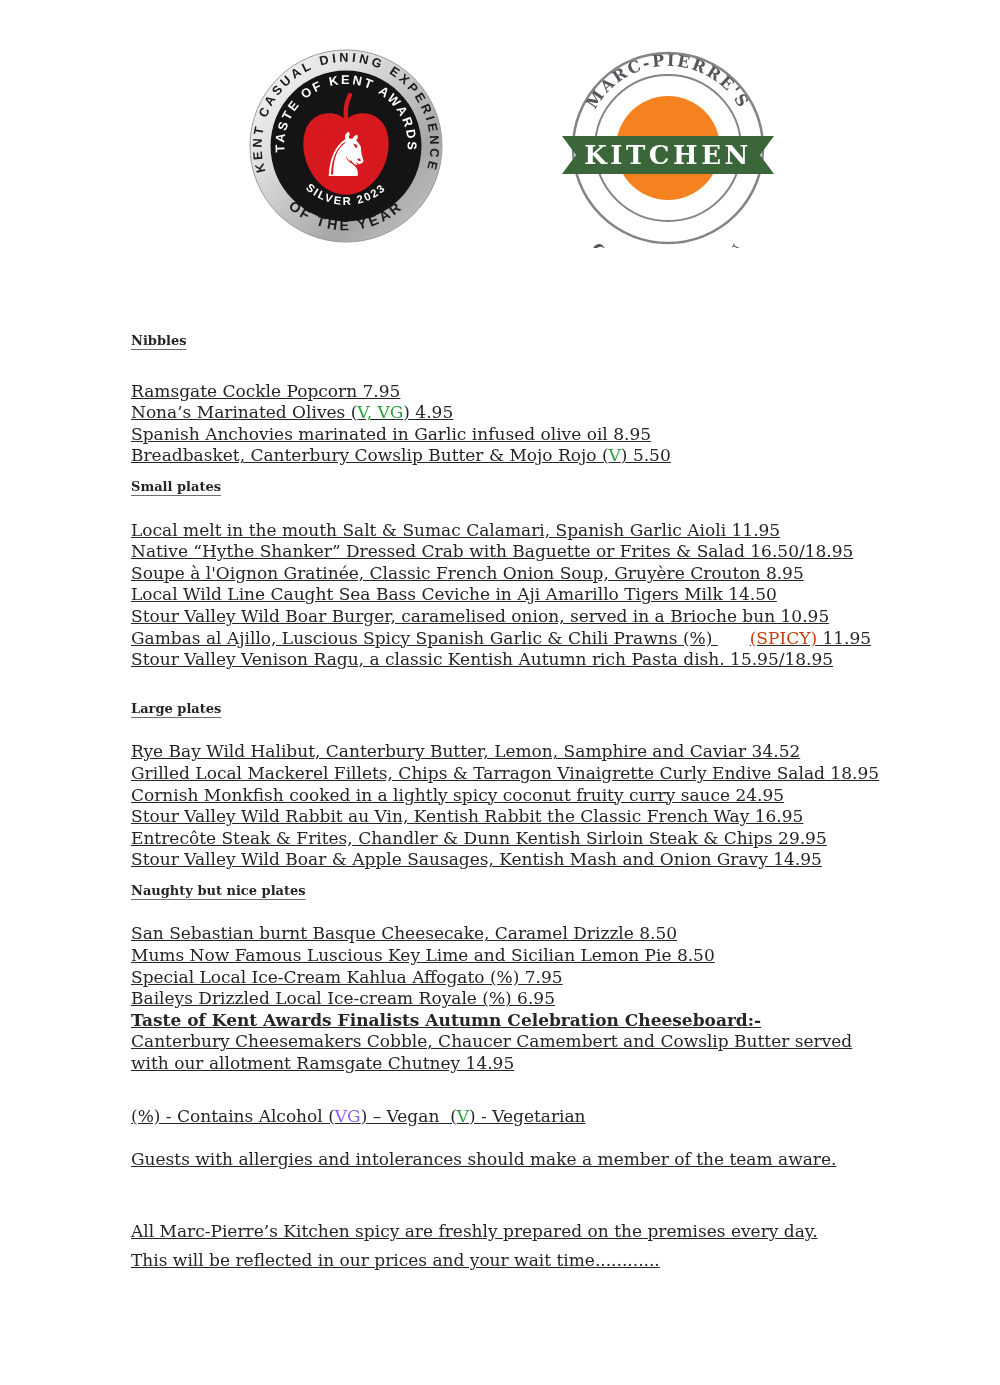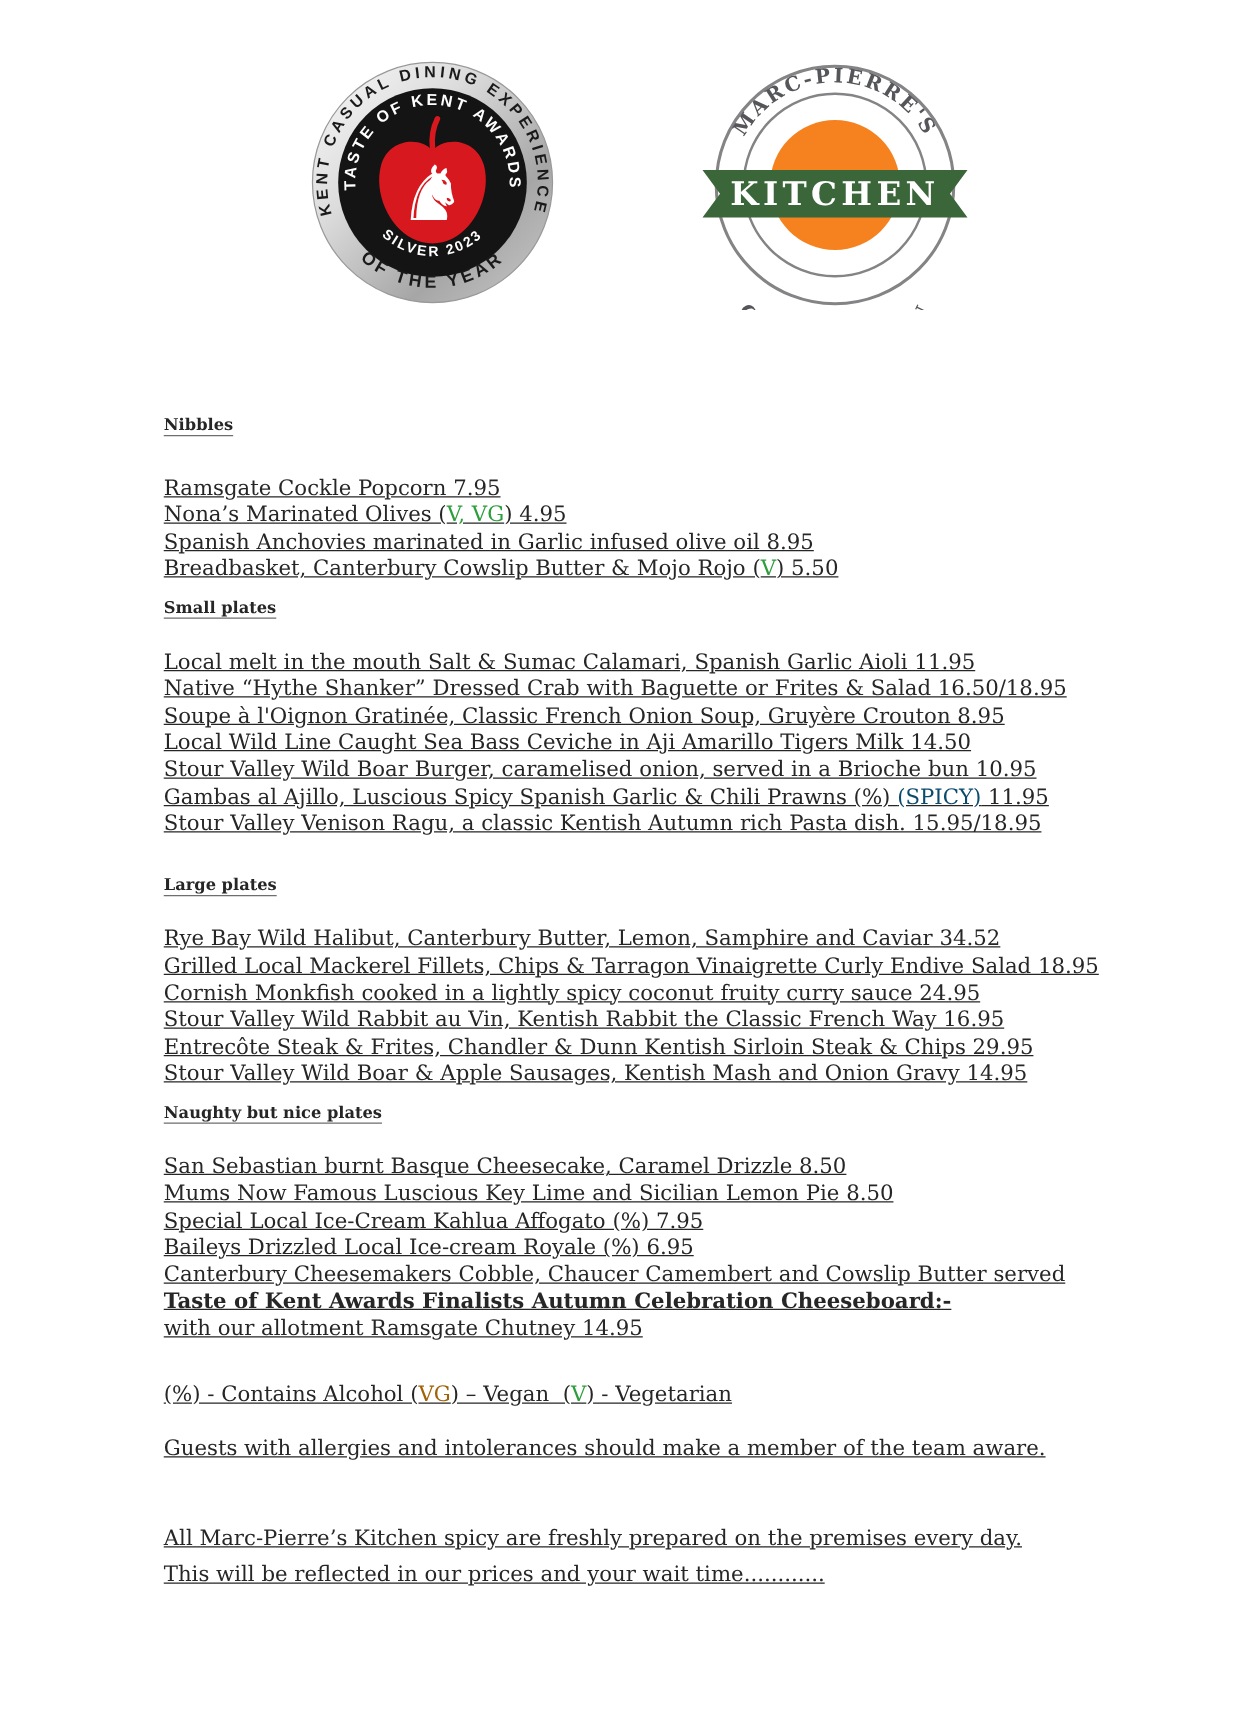--- a/index.html
+++ b/index.html
@@ -106,43 +106,43 @@
           <p class="menu-item"><span>Spanish Anchovies marinated in Garlic infused olive oil 8.95</span></p>
           <p class="menu-item"><span>Breadbasket, Canterbury Cowslip Butter &amp; Mojo Rojo (</span><span style="color: rgb(46, 158, 61);">V</span><span>) 5.50</span></p>
         </section>
         <section class="menu-section">
           <h2 class="menu-heading">Small plates</h2>
           <p class="menu-item"><span>Local melt in the mouth Salt &amp; Sumac Calamari, Spanish Garlic Aioli 11.95</span></p>
           <p class="menu-item"><span>Native “Hythe Shanker” Dressed Crab with Baguette or Frites &amp; Salad 16.50/18.95</span></p>
           <p class="menu-item"><span>Soupe à l'Oignon Gratinée, Classic French Onion Soup, Gruyère Crouton 8.95</span></p>
           <p class="menu-item"><span>Local Wild Line Caught Sea Bass Ceviche in Aji Amarillo Tigers Milk 14.50</span></p>
           <p class="menu-item"><span>Stour Valley Wild Boar Burger, caramelised onion, served in a Brioche bun 10.95</span></p>
-          <p class="menu-item"><span>Gambas al Ajillo, Luscious Spicy Spanish Garlic &amp; Chili Prawns (%) </span><span style="color: #0c4a6e;">(SPICY)</span><span> 11.95</span></p>
+          <p class="menu-item"><span>Gambas al Ajillo, Luscious Spicy Spanish Garlic &amp; Chili Prawns (%) </span><span style="color: #c2410c; margin-left: 32px;">(SPICY)</span><span> 11.95</span></p>
           <p class="menu-item"><span>Stour Valley Venison Ragu, a classic Kentish Autumn rich Pasta dish. 15.95/18.95</span></p>
         </section>
         <section class="menu-section">
           <h2 class="menu-heading">Large plates</h2>
           <p class="menu-item"><span>Rye Bay Wild Halibut, Canterbury Butter, Lemon, Samphire and Caviar 34.52</span></p>
           <p class="menu-item"><span>Grilled Local Mackerel Fillets, Chips &amp; Tarragon Vinaigrette Curly Endive Salad 18.95</span></p>
           <p class="menu-item"><span>Cornish Monkfish cooked in a lightly spicy coconut fruity curry sauce 24.95</span></p>
           <p class="menu-item"><span>Stour Valley Wild Rabbit au Vin, Kentish Rabbit the Classic French Way 16.95</span></p>
           <p class="menu-item"><span>Entrecôte Steak &amp; Frites, Chandler &amp; Dunn Kentish Sirloin Steak &amp; Chips 29.95</span></p>
           <p class="menu-item"><span>Stour Valley Wild Boar &amp; Apple Sausages, Kentish Mash and Onion Gravy 14.95</span></p>
         </section>
         <section class="menu-section">
           <h2 class="menu-heading">Naughty but nice plates</h2>
           <p class="menu-item"><span>San Sebastian burnt Basque Cheesecake, Caramel Drizzle 8.50</span></p>
           <p class="menu-item"><span>Mums Now Famous Luscious Key Lime and Sicilian Lemon Pie 8.50</span></p>
           <p class="menu-item"><span>Special Local Ice-Cream Kahlua Affogato (%) 7.95</span></p>
           <p class="menu-item"><span>Baileys Drizzled Local Ice-cream Royale (%) 6.95</span></p>
+          <p class="menu-item bold"><span>Taste of Kent Awards Finalists Autumn Celebration Cheeseboard:-</span></p>
           <p class="menu-item"><span>Canterbury Cheesemakers Cobble, Chaucer Camembert and Cowslip Butter served</span></p>
-          <p class="menu-item bold"><span>Taste of Kent Awards Finalists Autumn Celebration Cheeseboard:-</span></p>
           <p class="menu-item"><span>with our allotment Ramsgate Chutney 14.95</span></p>
         </section>
       </div>
 
-    <p class="legend"><span>(%) - Contains Alcohol (</span><span style="color: #a16207;">VG</span><span>) – Vegan  (</span><span style="color: rgb(46, 158, 61);">V</span><span>) - Vegetarian</span></p>
+    <p class="legend"><span>(%) - Contains Alcohol (</span><span style="color: #8b5cf6;">VG</span><span>) – Vegan  (</span><span style="color: rgb(46, 158, 61);">V</span><span>) - Vegetarian</span></p>
     <p class="allergy">Guests with allergies and intolerances should make a member of the team aware.</p>
     <p class="footer-1">All Marc-Pierre’s Kitchen spicy are freshly prepared on the premises every day.</p>
     <p class="footer-2">This will be reflected in our prices and your wait time............</p>
   </main>
 
 </div>
 
 </body></html>

